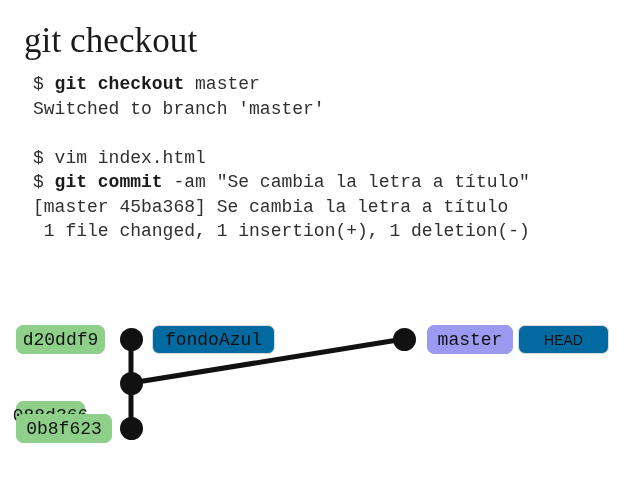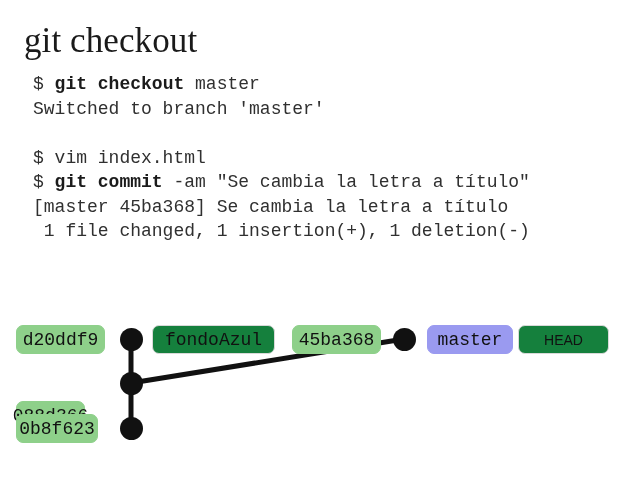--- a/index.html
+++ b/index.html
@@ -86,21 +86,21 @@
   }
   .badge.hash {
     background: #8ed08a;
     border: 1px solid #8ed08a;
   }
   .badge.branch {
     background: #9a9af0;
     border: 1px solid #9a9af0;
   }
   .badge.plain {
-    background: #15803d;
+    background: #0369a1;
     border: 1px solid #d9d9d9;
   }
   .badge.sans {
     font-family: "Liberation Sans", sans-serif;
     font-size: 14px;
   }
 </style>
 </head>
 <body>
 
@@ -113,22 +113,21 @@
   <div id="graph">
     <svg id="graph-edges" viewBox="0 0 638 178" preserveAspectRatio="none">
         <line x1="131" y1="39" x2="131" y2="83" stroke="#111111" stroke-width="5" stroke-linecap="round"></line>
         <line x1="131" y1="83" x2="131" y2="128" stroke="#111111" stroke-width="5" stroke-linecap="round"></line>
         <line x1="404" y1="39" x2="131" y2="83" stroke="#111111" stroke-width="5" stroke-linecap="round"></line>
       </svg>
   <div class="badge hash" style="left: 16px; top: 25px; width: 89px;">d20ddf9</div>
       <div class="node" style="left: 120px; top: 28px; background: rgb(17, 17, 17);"></div>
       <div class="badge hash" style="left: 16px; top: 69px; width: 69px; margin-top: 32px;">088d366</div>
       <div class="node" style="left: 120px; top: 72px; background: rgb(17, 17, 17);"></div>
-      <div class="badge hash" style="left: 16px; top: 114px; width: 82px;">0b8f623</div>
+      <div class="badge hash" style="left: 16px; top: 114px; width: 96px;">0b8f623</div>
       <div class="node" style="left: 120px; top: 117px; background: rgb(17, 17, 17);"></div>
-      <div class="badge hash" style="left: 292px; top: 25px; width: 89px;">45ba368</div>
       <div class="node" style="left: 393px; top: 28px; background: rgb(17, 17, 17);"></div>
       <div class="badge plain" style="left: 152px; top: 25px; width: 123px;">fondoAzul</div>
       <div class="badge branch" style="left: 427px; top: 25px; width: 86px;">master</div>
       <div class="badge plain sans" style="left: 518px; top: 25px; width: 91px;">HEAD</div>
     </div>
 
 </div>
 
 </body></html>

